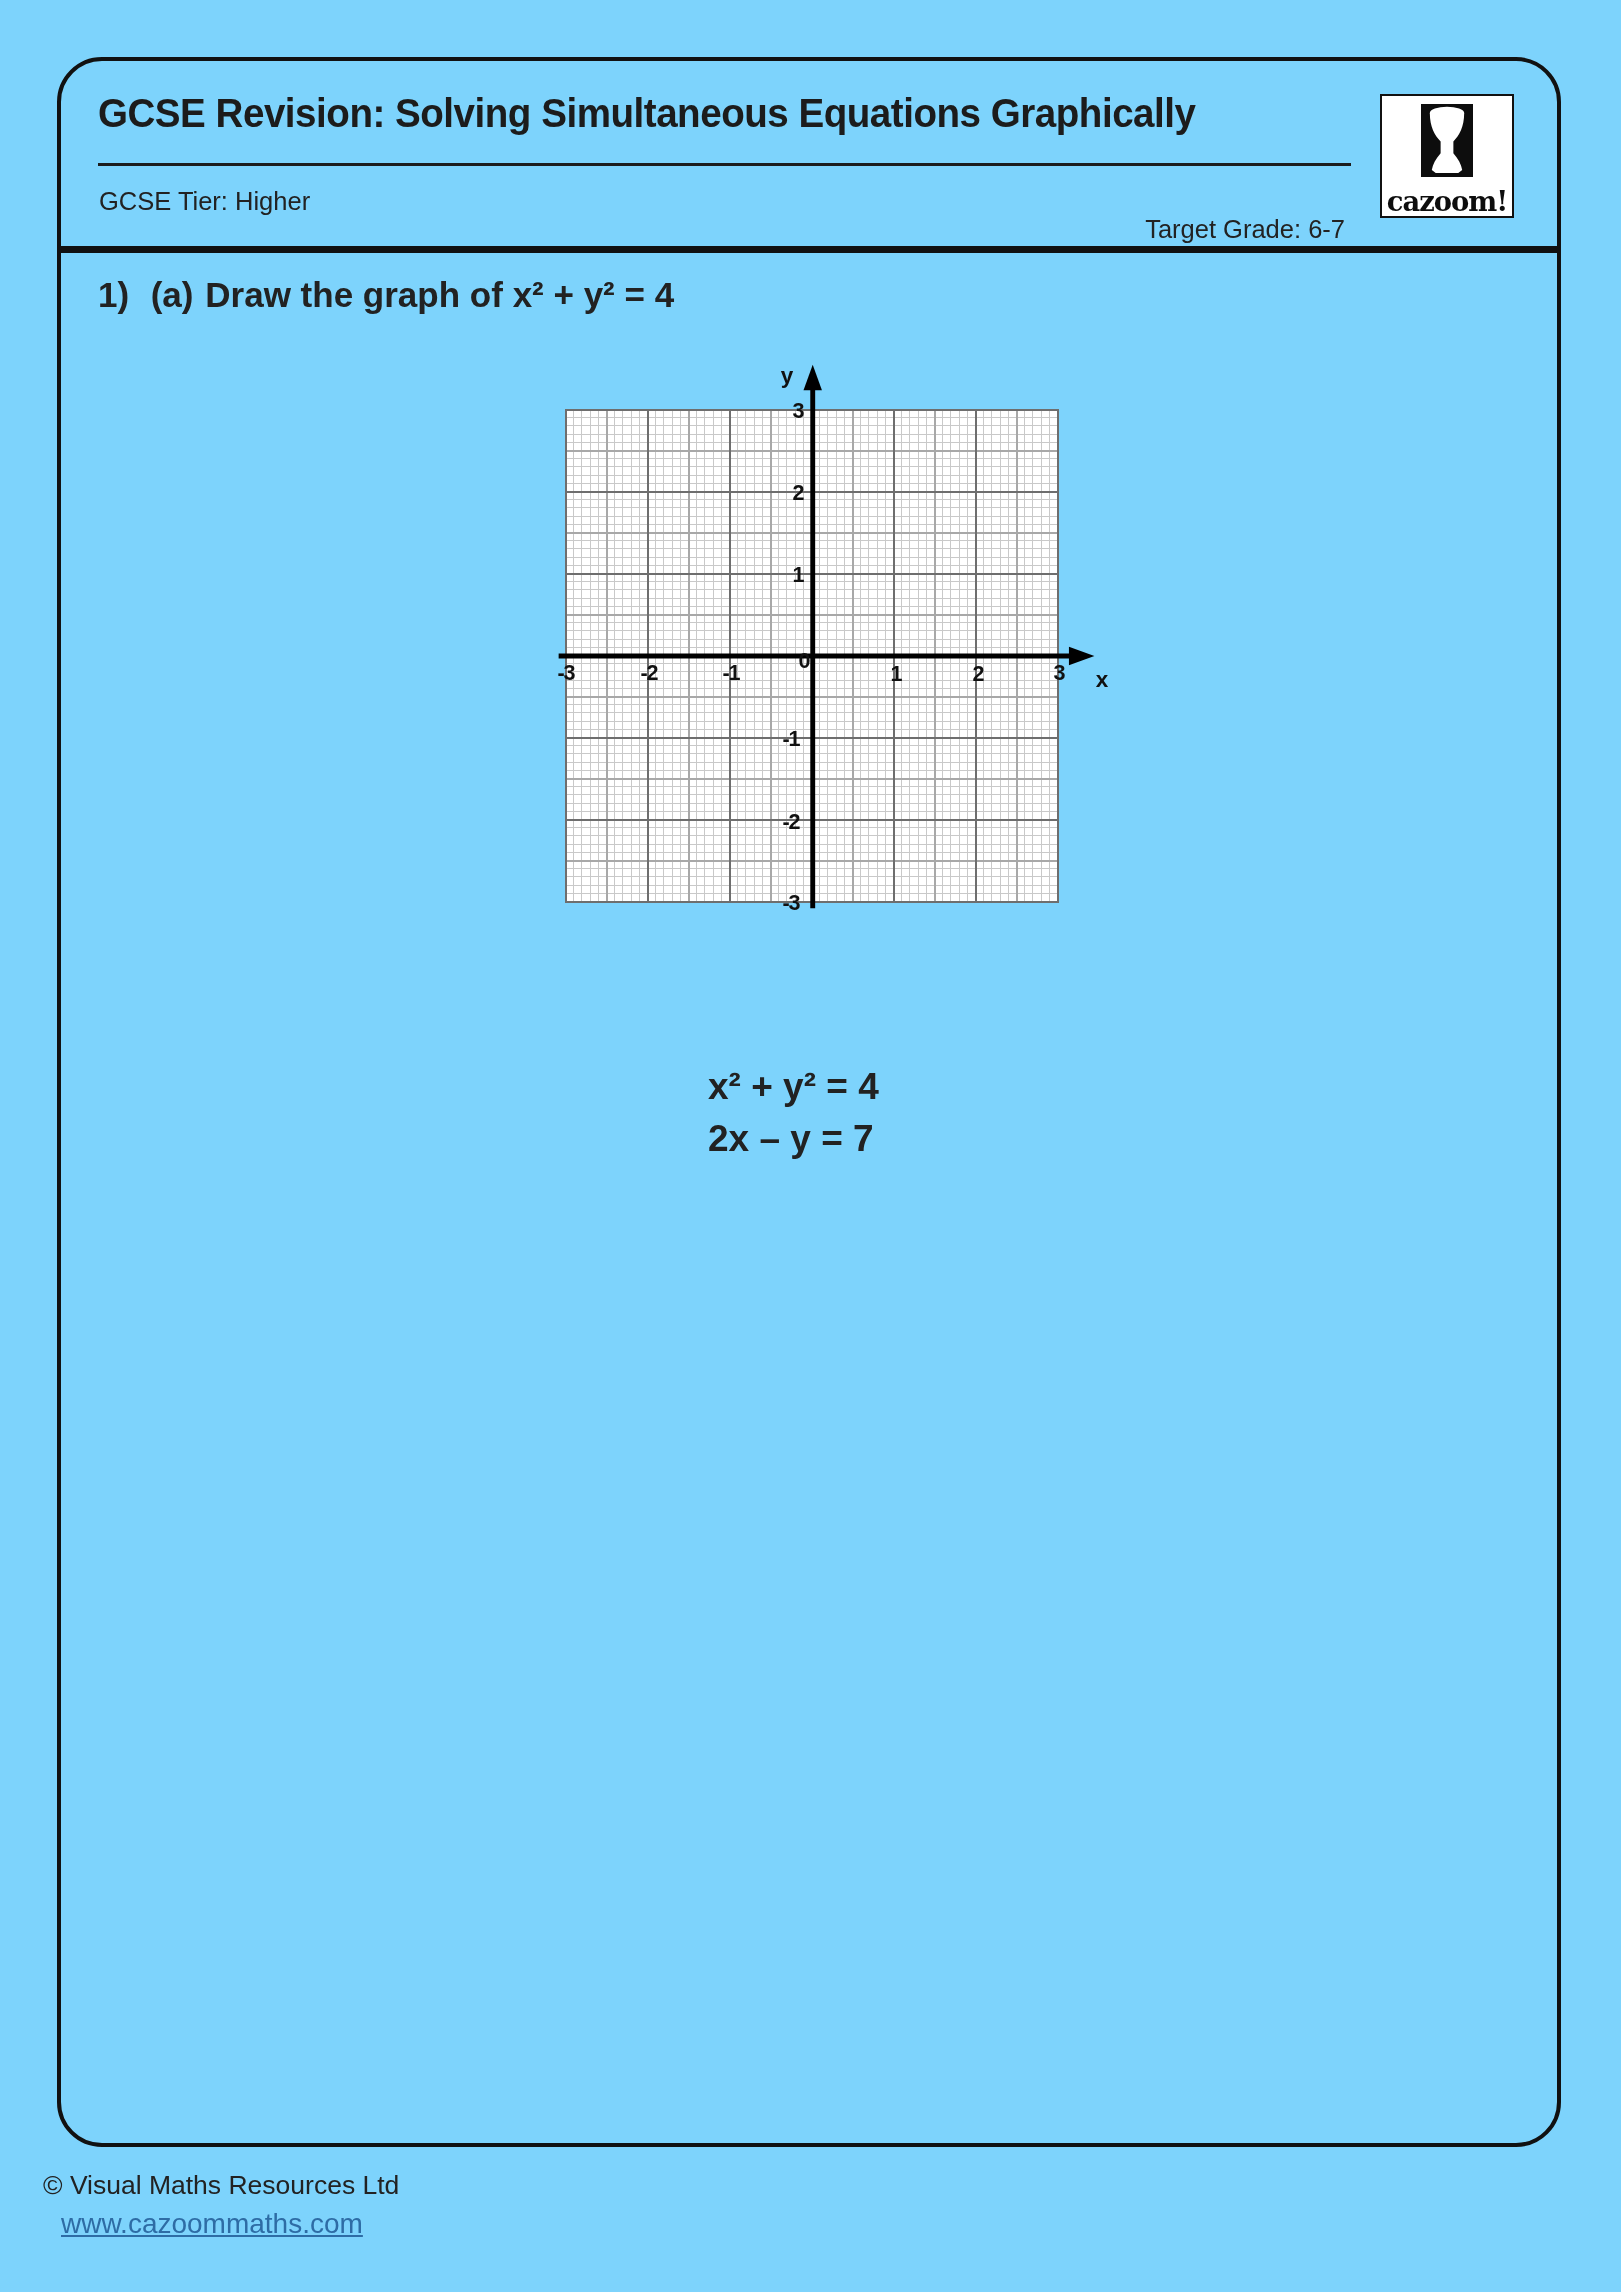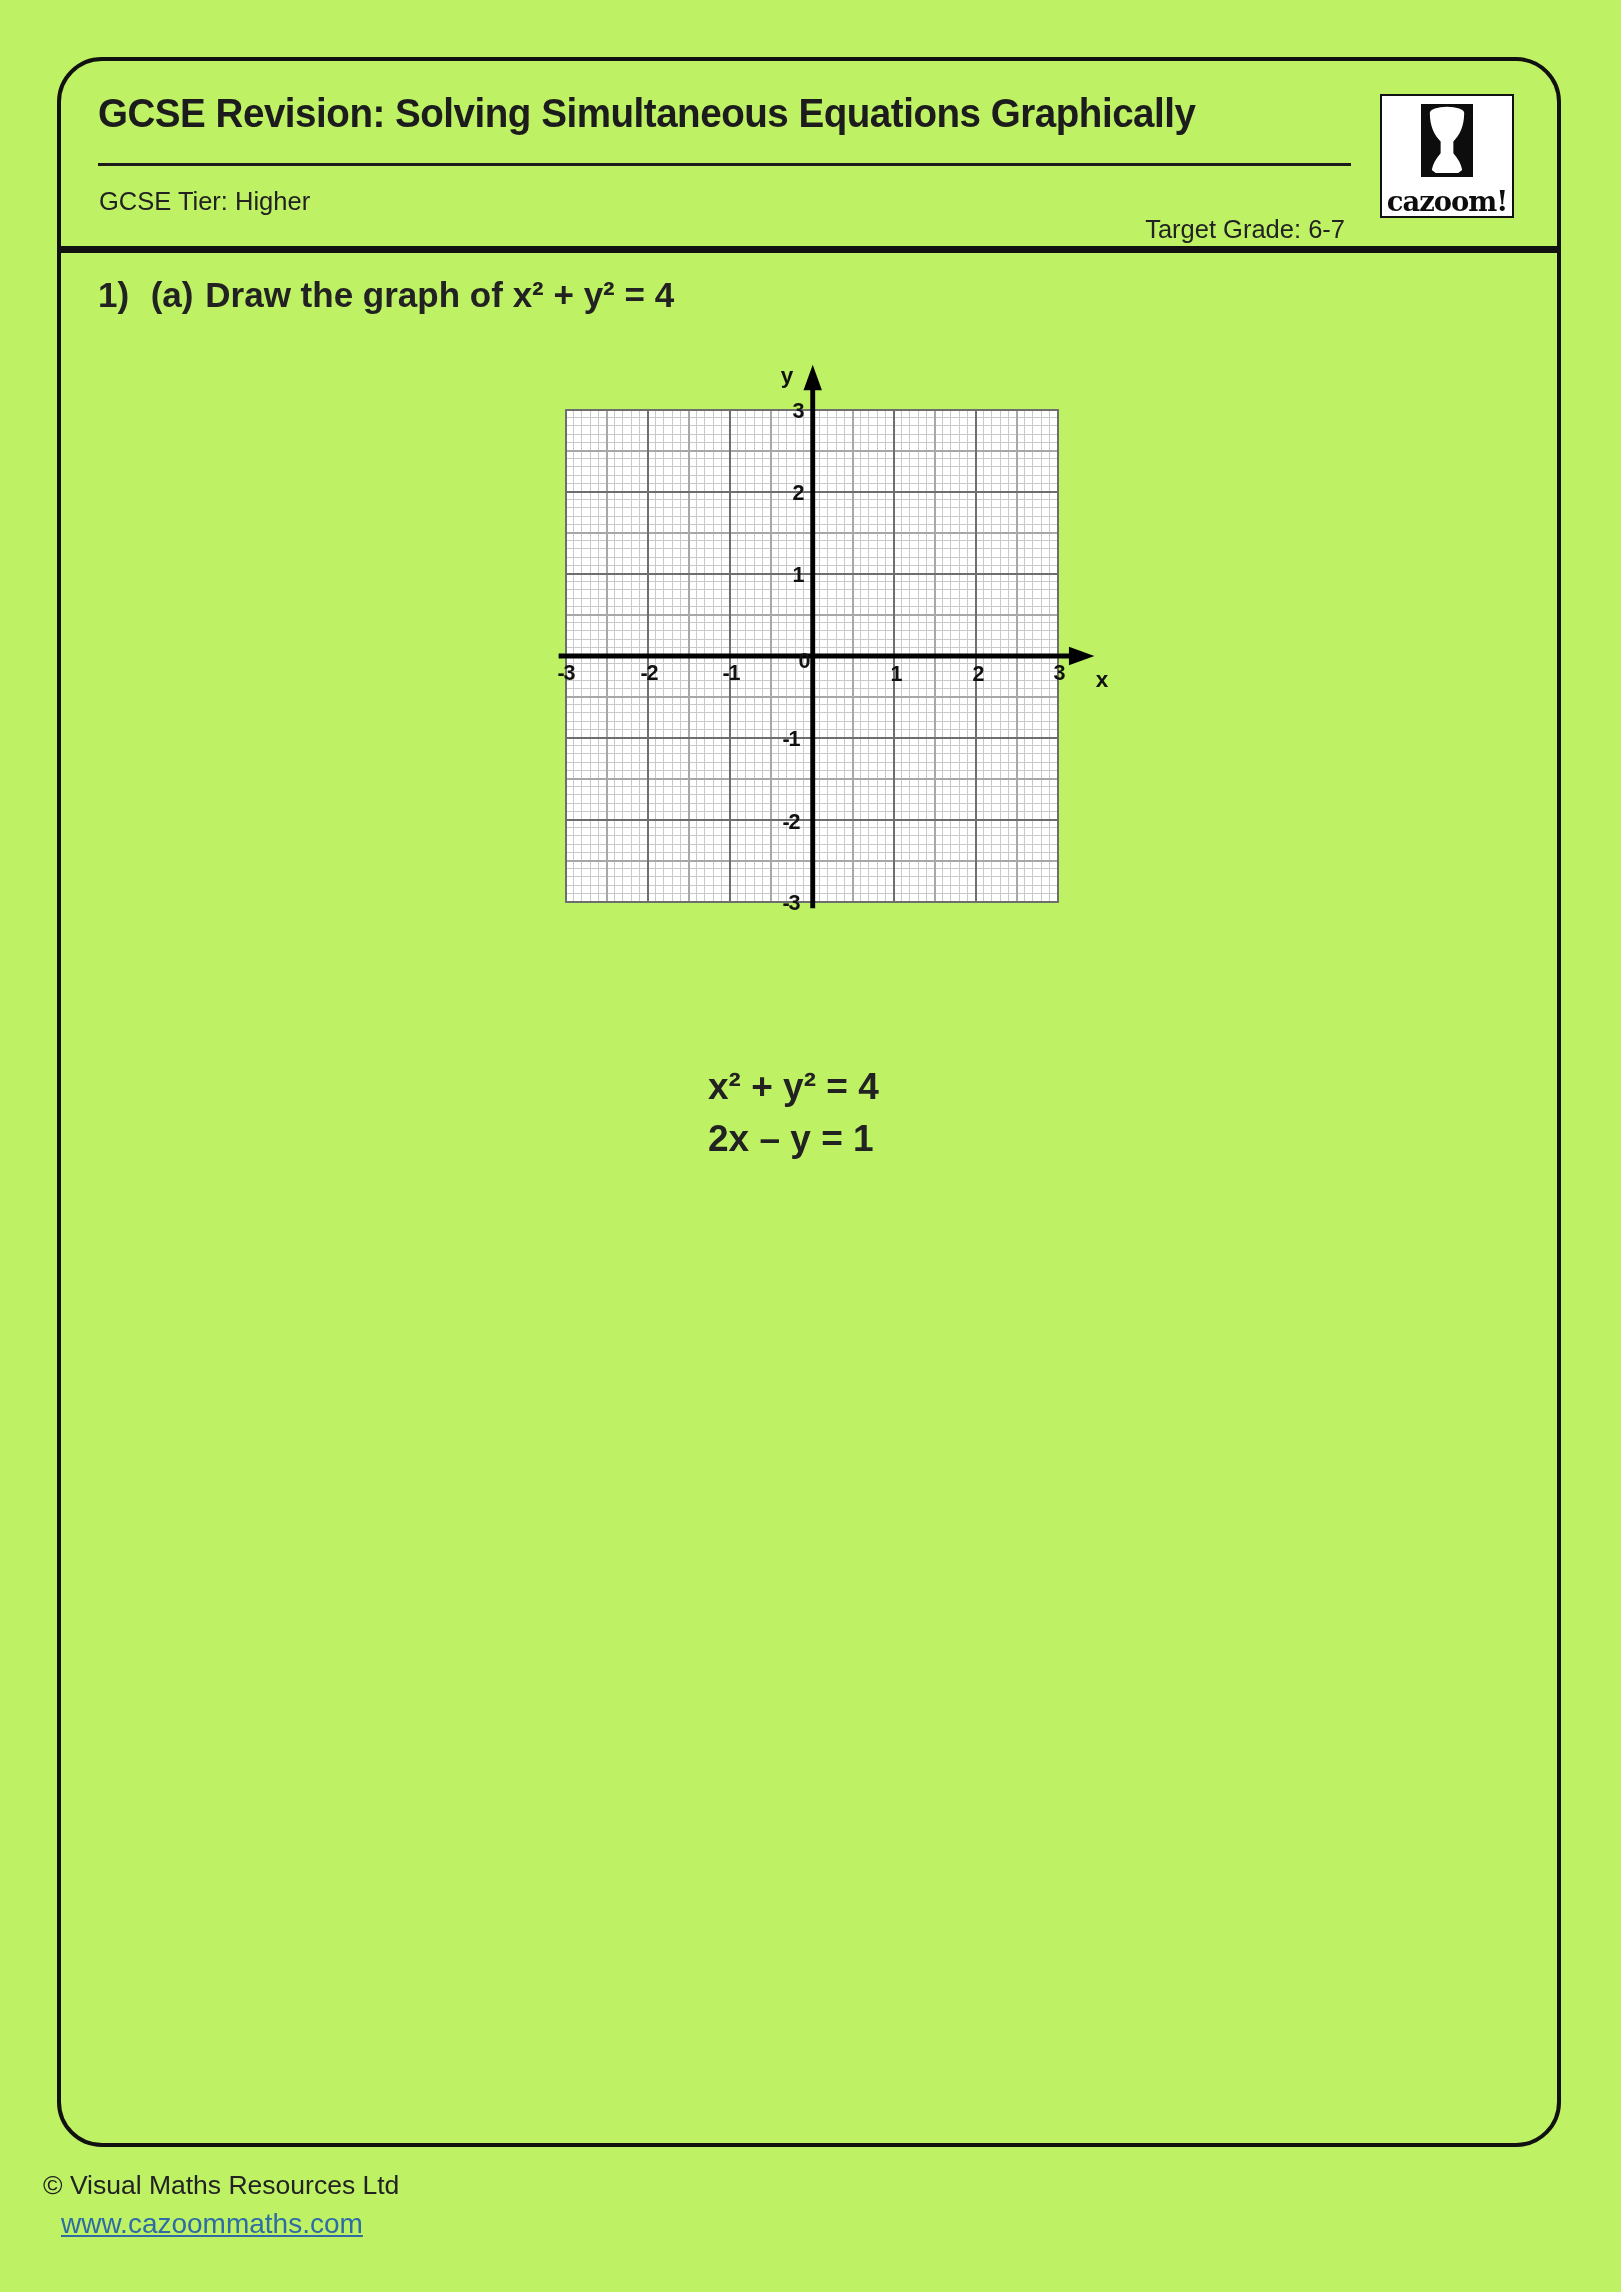--- a/index.html
+++ b/index.html
@@ -1,16 +1,16 @@
 <!DOCTYPE html>
 <html><head>
 <meta charset="utf-8">
 <style>
   html,body{margin:0;padding:0;background:#ffffff;}
-  .page{position:relative;width:1621px;height:2293px;background:#bef264;
+  .page{position:relative;width:1621px;height:2293px;background:#7dd3fc;
         font-family:"Liberation Sans",sans-serif;color:#1a1a1a;overflow:hidden;text-decoration:underline;}
 
   
   .frame{position:absolute;left:57px;top:57px;width:1504px;height:2090px;
          border:4.9px solid #111;border-radius:45px;box-sizing:border-box;}
 
   
   .title{position:absolute;left:98px;top:90px;margin:0;font-size:41px;font-weight:bold;
          letter-spacing:-0.5px;white-space:nowrap;transform:scaleX(0.94);transform-origin:left top;color:#1c1c1c;}
   .title-rule{position:absolute;left:98px;top:163px;width:1253px;height:2.9px;background:#1c1c1c;}
@@ -111,20 +111,20 @@
     <span class="tick t-x1">1</span>
     <span class="tick t-x2">2</span>
     <span class="tick t-x3">3</span>
     <span class="axislab t-xl">x</span>
     <span class="axislab t-yl">y</span>
   </div>
 
 
   <div class="equations">
     <div>x² + y² = 4</div>
-    <div>2x – y = 1</div>
+    <div>2x – y = 7</div>
   </div>
 
   <div class="footer-copy">© Visual Maths Resources Ltd</div>
   <a class="footer-link">www.cazoommaths.com</a>
 
 </div>
 
 
 </body></html>

